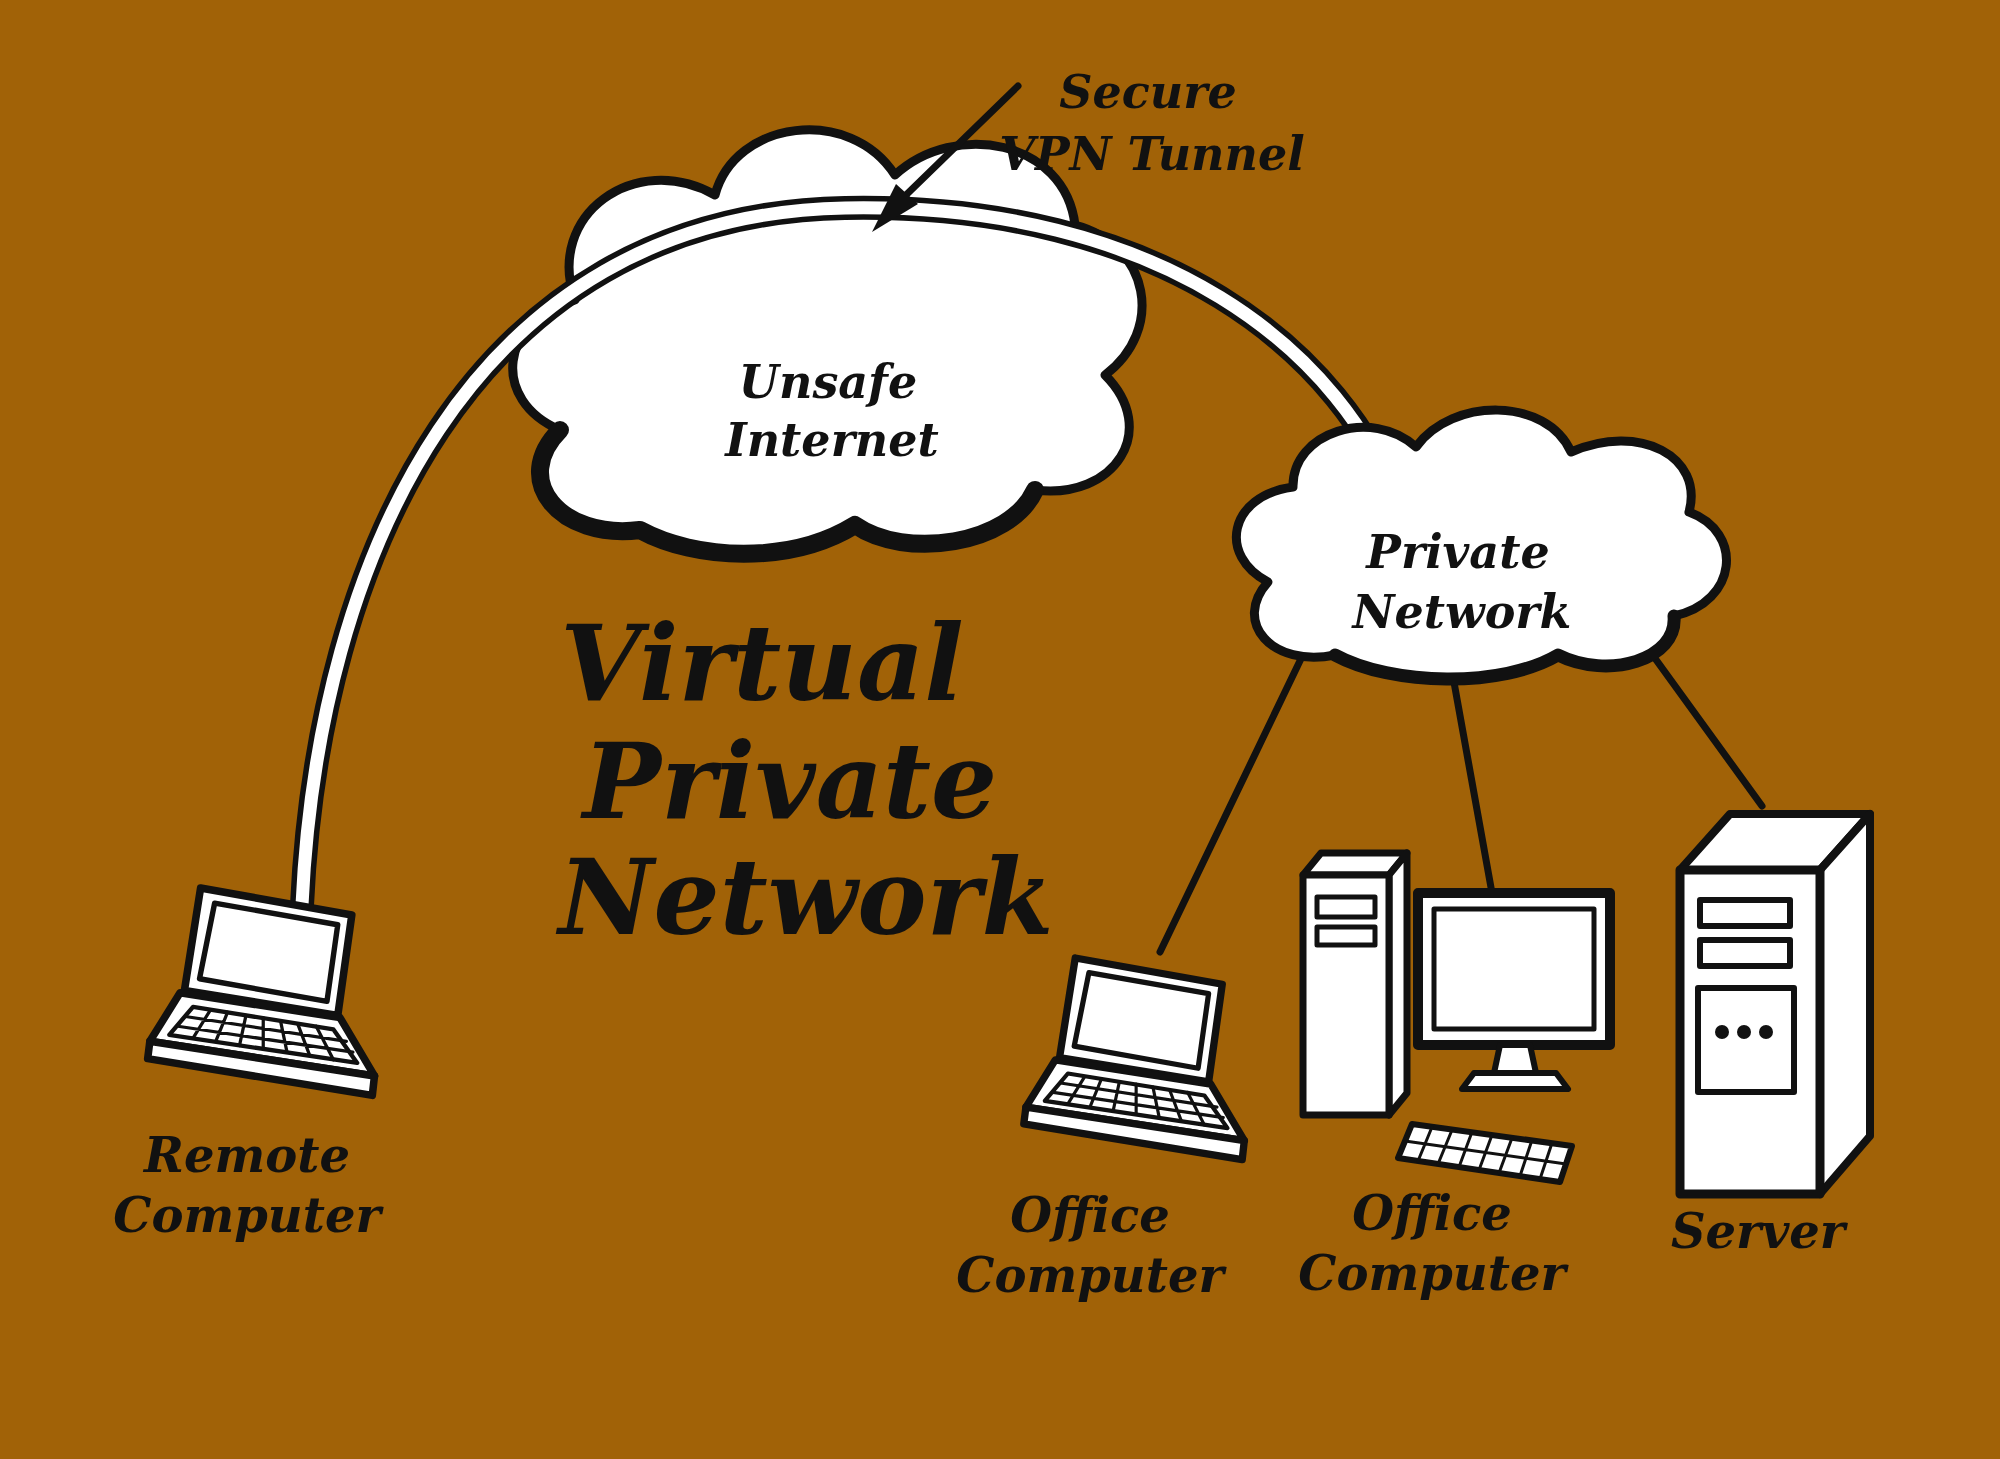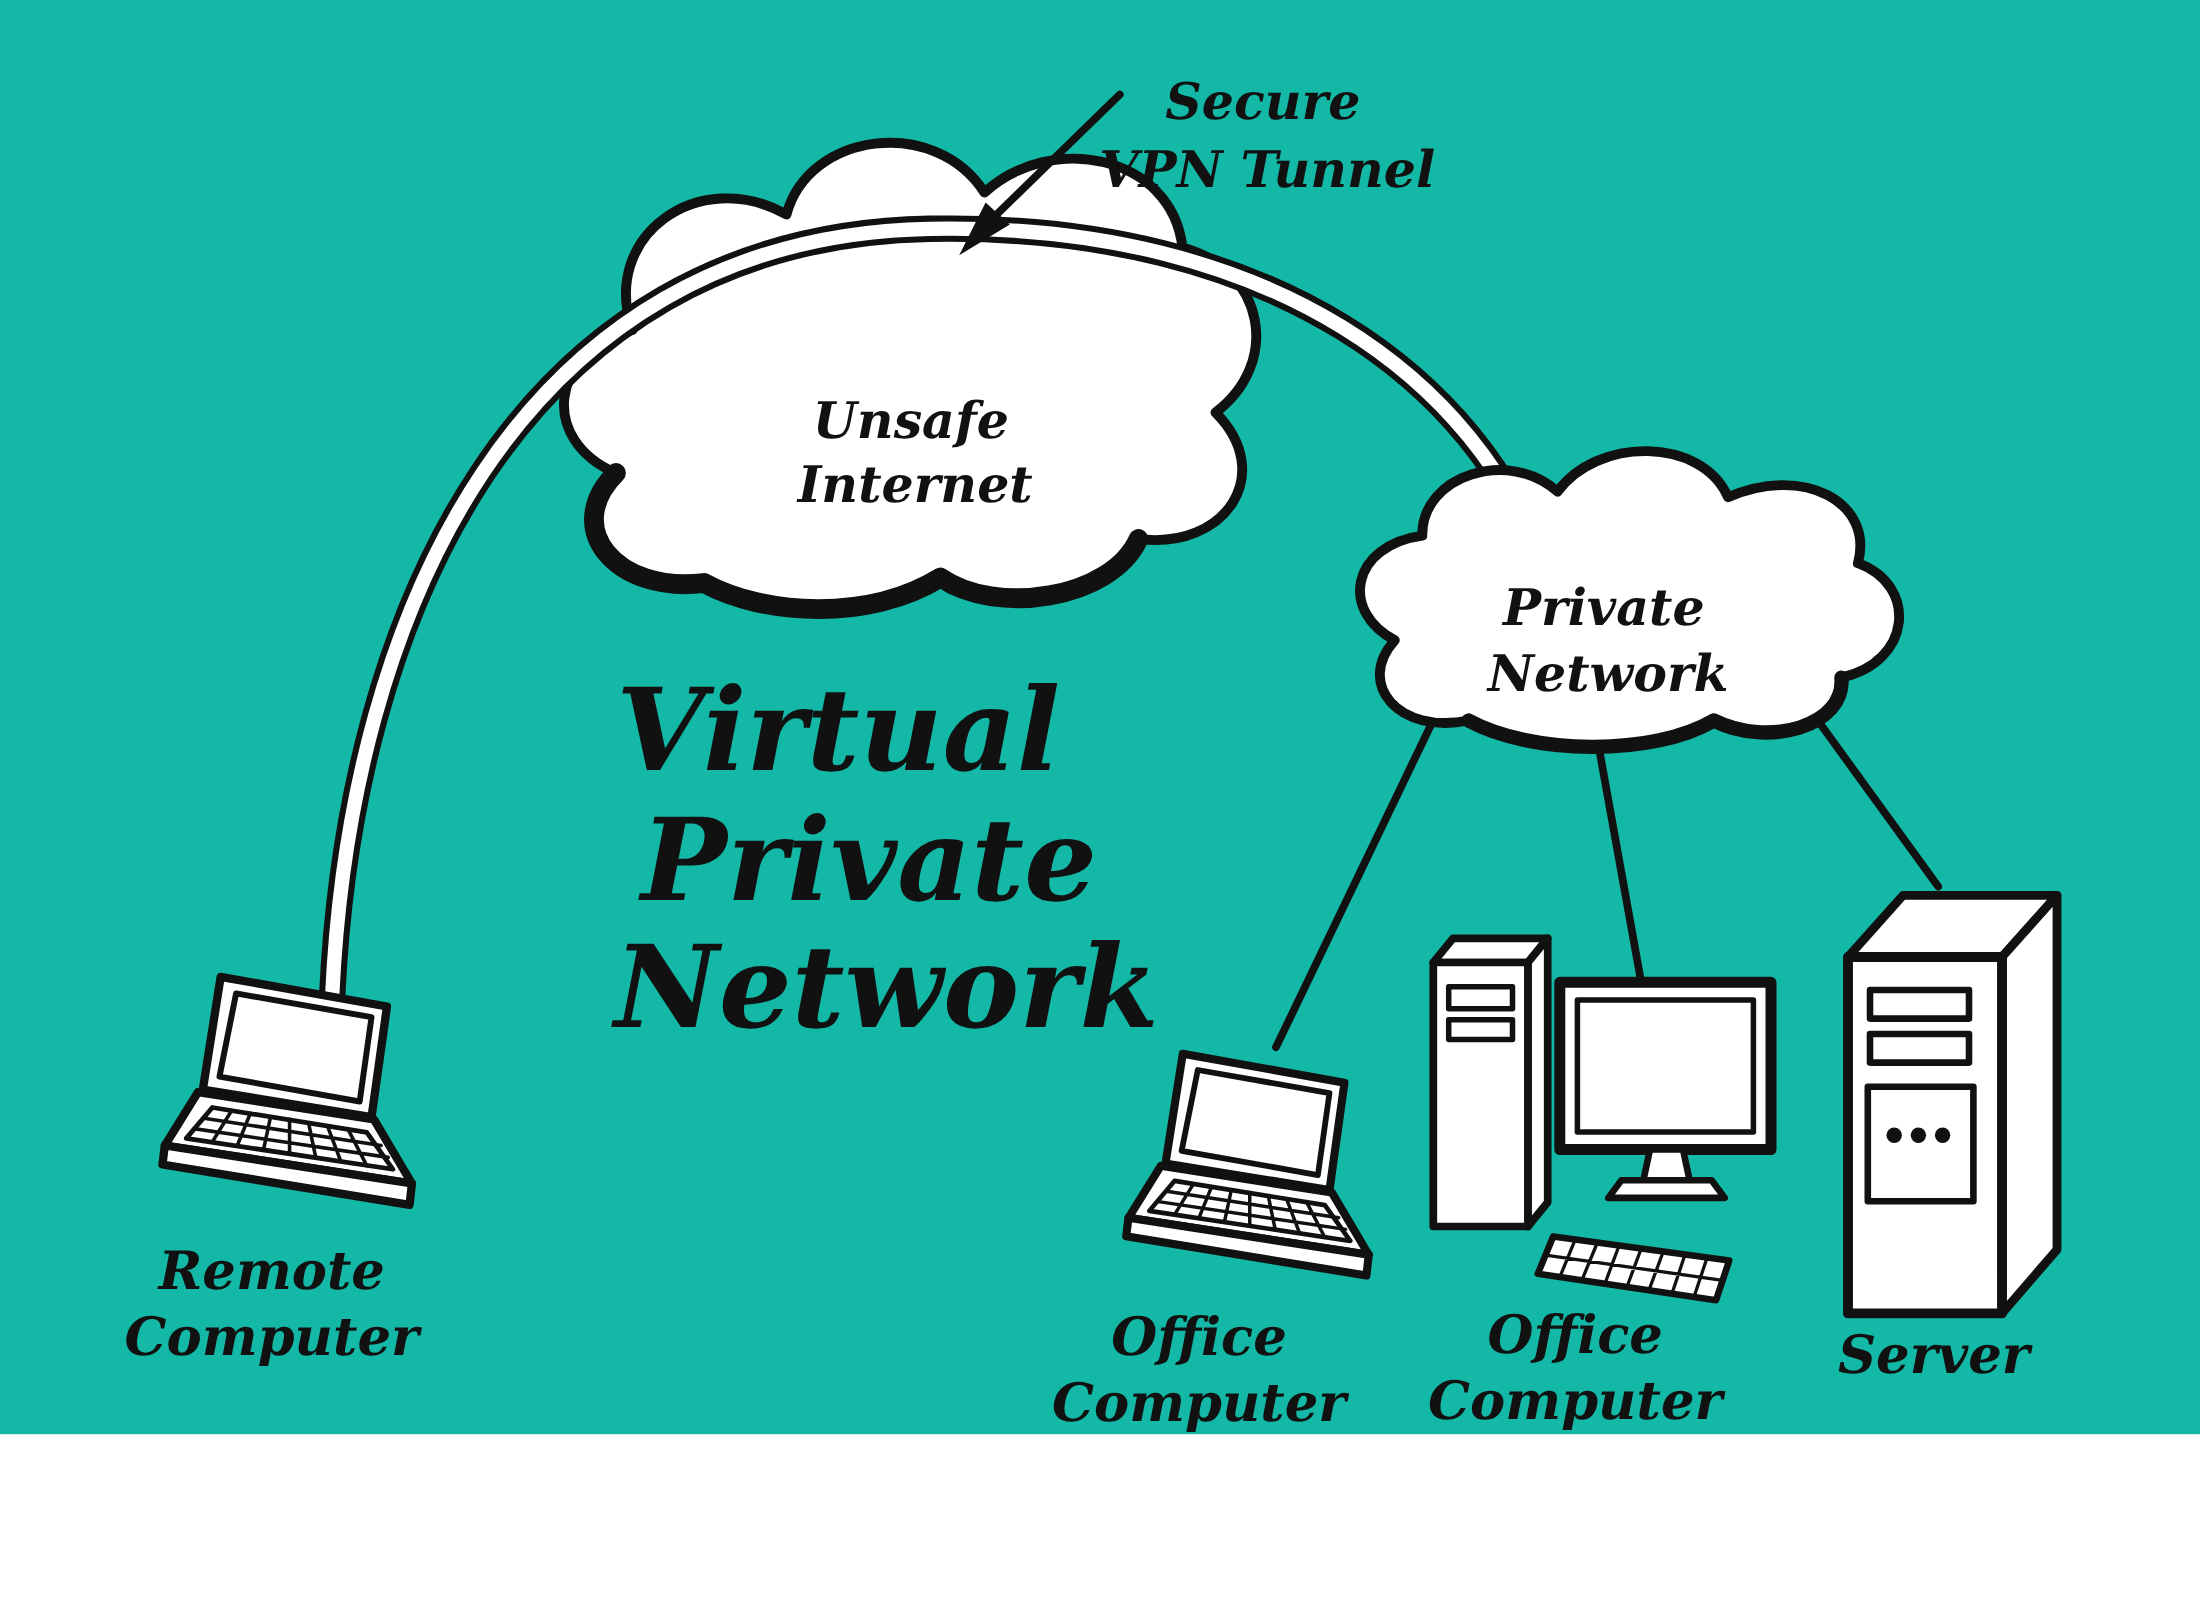--- a/index.html
+++ b/index.html
@@ -1,16 +1,16 @@
 <!DOCTYPE html>
 <html><head>
 <meta charset="utf-8">
 <style>
   html, body { margin: 0; padding: 0; background: #ffffff; }
-  .stage { position: relative; width: 2000px; height: 1304px; background: #14b8a6; overflow: hidden; }
+  .stage { position: relative; width: 2000px; height: 1459px; background: #a16207; overflow: hidden; }
   svg { display: block; }
   .ink   { stroke: #111111; fill: none; stroke-linecap: round; stroke-linejoin: round; }
   .paper { fill: #ffffff; stroke: #111111; stroke-linecap: round; stroke-linejoin: round; }
   .solid { fill: #111111; stroke: none; }
   .wht   { stroke: #ffffff; fill: none; }
   .lbl { font-family: "DejaVu Serif", serif; font-style: italic; font-weight: bold; fill: #111111; text-anchor: middle; }
   .lbl-title  { font-size: 104px; }
   .lbl-cloud  { font-size: 46px; }
   .lbl-device { font-size: 48px; }
   .lbl-tunnel { font-size: 46px; }

